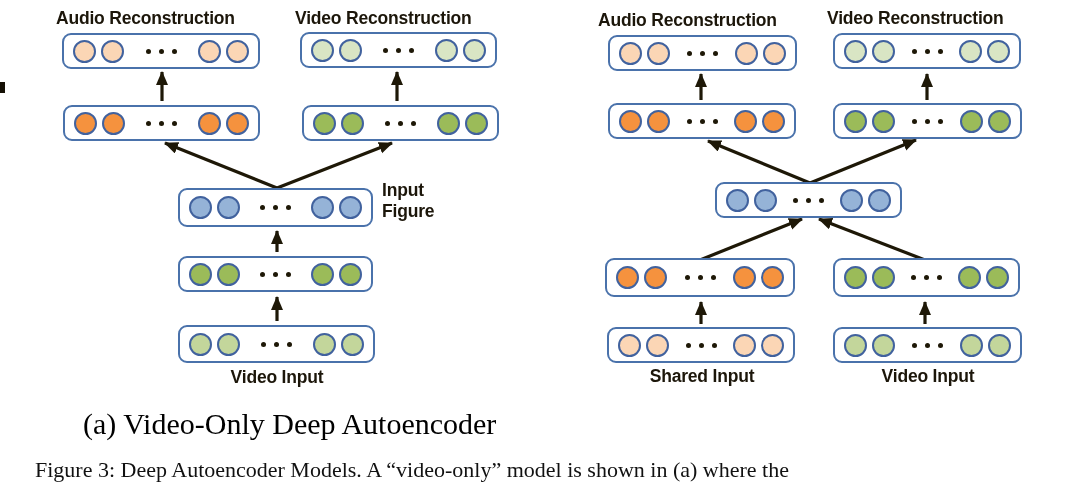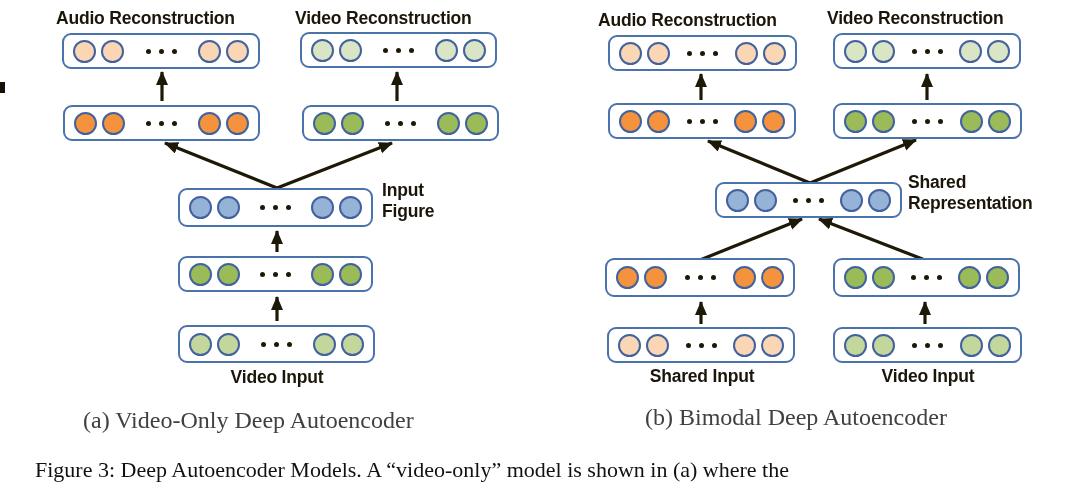--- a/index.html
+++ b/index.html
@@ -15,22 +15,22 @@
   .dots i{width:5px;height:5px;border-radius:50%;background:var(--dot);display:block;}
   .cl-light-orange .c{background:var(--light-orange);}
   .cl-orange .c{background:var(--orange);}
   .cl-blue .c{background:var(--blue);}
   .cl-green .c{background:var(--green);}
   .cl-light-green .c{background:var(--light-green);}
   .cl-lighter-green .c{background:var(--lighter-green);}
   .blabel{position:absolute;font-weight:bold;font-size:17.5px;letter-spacing:-0.2px;
           color:var(--label-text);white-space:nowrap;line-height:21px;}
   .center-x{transform:translateX(-50%);}
-  .scap{position:absolute;font-family:"Liberation Serif",serif;font-size:24px;
-        color:#404040;white-space:nowrap;}
+  .scap{position:absolute;font-family:"Liberation Serif",serif;font-size:30px;
+        color:#000000;white-space:nowrap;}
   .fcap{position:absolute;font-family:"Liberation Serif",serif;font-size:22px;
         color:#111;white-space:nowrap;}
   svg.arrows{position:absolute;left:0;top:0;pointer-events:none;}
   .arrow{stroke:var(--arrow);stroke-width:3.2;fill:none;}
   .artifact{position:absolute;background:#151005;}
 </style>
 </head>
 <body>
 
 <div id="canvas">
@@ -245,24 +245,20 @@
     <span class="dots">
         <i></i>
         <i></i>
         <i></i>
       </span>
     <span class="pair">
         <span class="c"></span>
         <span class="c"></span>
       </span>
   </div>
-  <div class="blabel" style="left:908px;top:172px">
-    <div>Shared</div>
-    <div>Representation</div>
-  </div>
   <div class="node cl-orange" style="left:605px;top:258px;width:190px;height:39px">
     <span class="pair">
         <span class="c"></span>
         <span class="c"></span>
       </span>
     <span class="dots">
         <i></i>
         <i></i>
         <i></i>
       </span>
@@ -311,18 +307,17 @@
         <i></i>
         <i></i>
       </span>
     <span class="pair">
         <span class="c"></span>
         <span class="c"></span>
       </span>
   </div>
   <div class="blabel center-x" style="left:702px;top:366px">Shared Input</div>
   <div class="blabel center-x" style="left:928px;top:366px">Video Input</div>
-  <div class="scap" style="left:645px;top:404px">(b) Bimodal Deep Autoencoder</div>
 
   <div class="fcap" style="left:35px;top:457px">Figure 3: Deep Autoencoder Models. A “video-only” model is shown in (a) where the</div>
 
   <div class="artifact" style="left:0;top:82px;width:5px;height:11px"></div>
 </div>
 
 </body></html>

